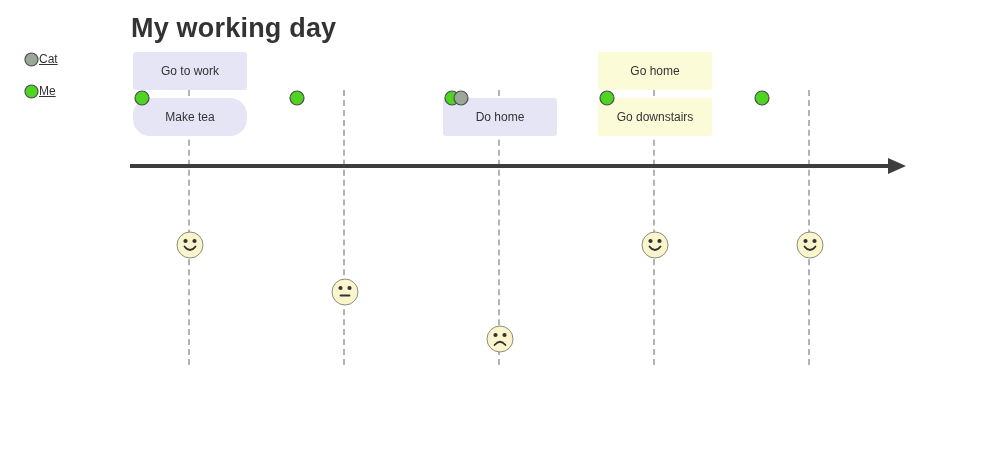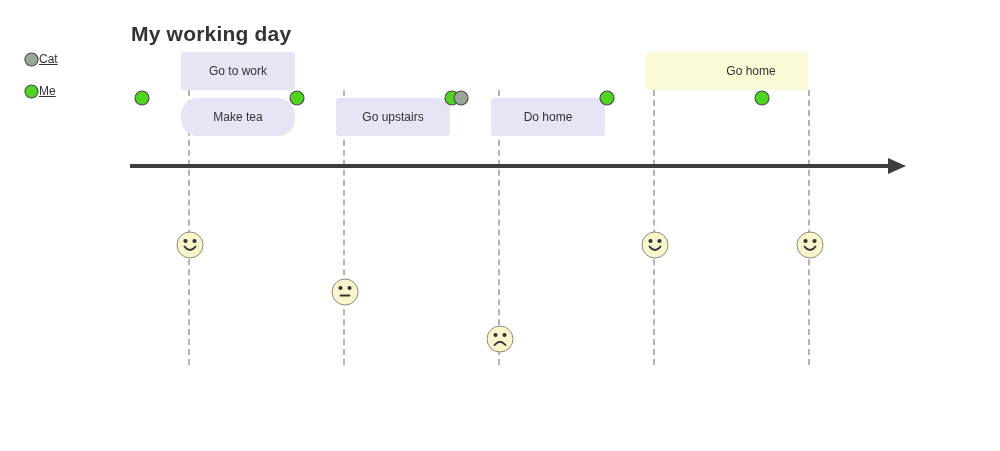--- a/index.html
+++ b/index.html
@@ -2,29 +2,29 @@
 <html><head>
 <meta charset="utf-8">
 <style>
   html,body{margin:0;padding:0;background:#fff;}
   #stage{
     position:relative;width:1000px;height:451px;background:#ffffff;
     font-family:"Liberation Sans","DejaVu Sans",sans-serif;color:#333;
     overflow:hidden;
   }
   .title{
-    position:absolute;left:131px;top:22px;font-size:21px;font-weight:bold;color:#333;
+    position:absolute;left:131px;top:13px;font-size:27px;font-weight:bold;color:#333;
     letter-spacing:0.2px;
   }
   .legend-item{position:absolute;display:flex;align-items:flex-start;text-decoration:underline;}
   .legend-item .lbl{font-size:12px;color:#333;}
   .box{
     position:absolute;width:114px;height:38px;border-radius:3px;
     display:flex;align-items:center;justify-content:center;
-    font-size:12px;color:#333;z-index:2;margin-left:48px;
+    font-size:12px;color:#333;z-index:2;
   }
   .sec-a{background:#e5e5f6;}
   .sec-b{background:#fbfbd8;}
   .vline{
     position:absolute;top:90px;height:275px;width:0;
     border-left:2px dashed #b3b3b3;z-index:1;
   }
   .axis-line{position:absolute;left:130px;top:164px;width:760px;height:4px;background:#3d3d3d;z-index:2;}
   .axis-head{
     position:absolute;left:888px;top:158px;width:0;height:0;z-index:2;
@@ -56,32 +56,32 @@
 
   <div class="vline" style="left:188px;"></div>
   <div class="vline" style="left:343px;"></div>
   <div class="vline" style="left:498px;"></div>
   <div class="vline" style="left:653px;"></div>
   <div class="vline" style="left:808px;"></div>
 
   <div class="box sec-a" style="left:133px;top:52px;">
     <span>Go to work</span>
   </div>
-  <div class="box sec-b" style="left:598px;top:52px;padding-left:48px;">
+  <div class="box sec-b" style="left:598px;top:52px;">
     <span>Go home</span>
   </div>
 
   <div class="box sec-a" style="left:133px;top:98px;border-radius:17px;">
     <span>Make tea</span>
   </div>
-  <div class="box sec-a" style="left:288px;top:98px;">
-    <span>Go upstairs</span>
-  </div>
   <div class="box sec-a" style="left:443px;top:98px;">
     <span>Do home</span>
+  </div>
+  <div class="box sec-b" style="left:598px;top:98px;">
+    <span>Go downstairs</span>
   </div>
 
   <svg class="dot" style="left:134px;top:90px;" width="16" height="16">
     <circle cx="8" cy="8" r="7" stroke="#4d4d4d" stroke-width="1.2" fill="#4fd421"></circle>
   </svg>
   <svg class="dot" style="left:289px;top:90px;" width="16" height="16">
     <circle cx="8" cy="8" r="7" stroke="#4d4d4d" stroke-width="1.2" fill="#4fd421"></circle>
   </svg>
   <svg class="dot" style="left:444px;top:90px;" width="26" height="16">
     <circle cx="8" cy="8" r="7" stroke="#4d4d4d" stroke-width="1.2" fill="#4fd421"></circle>

